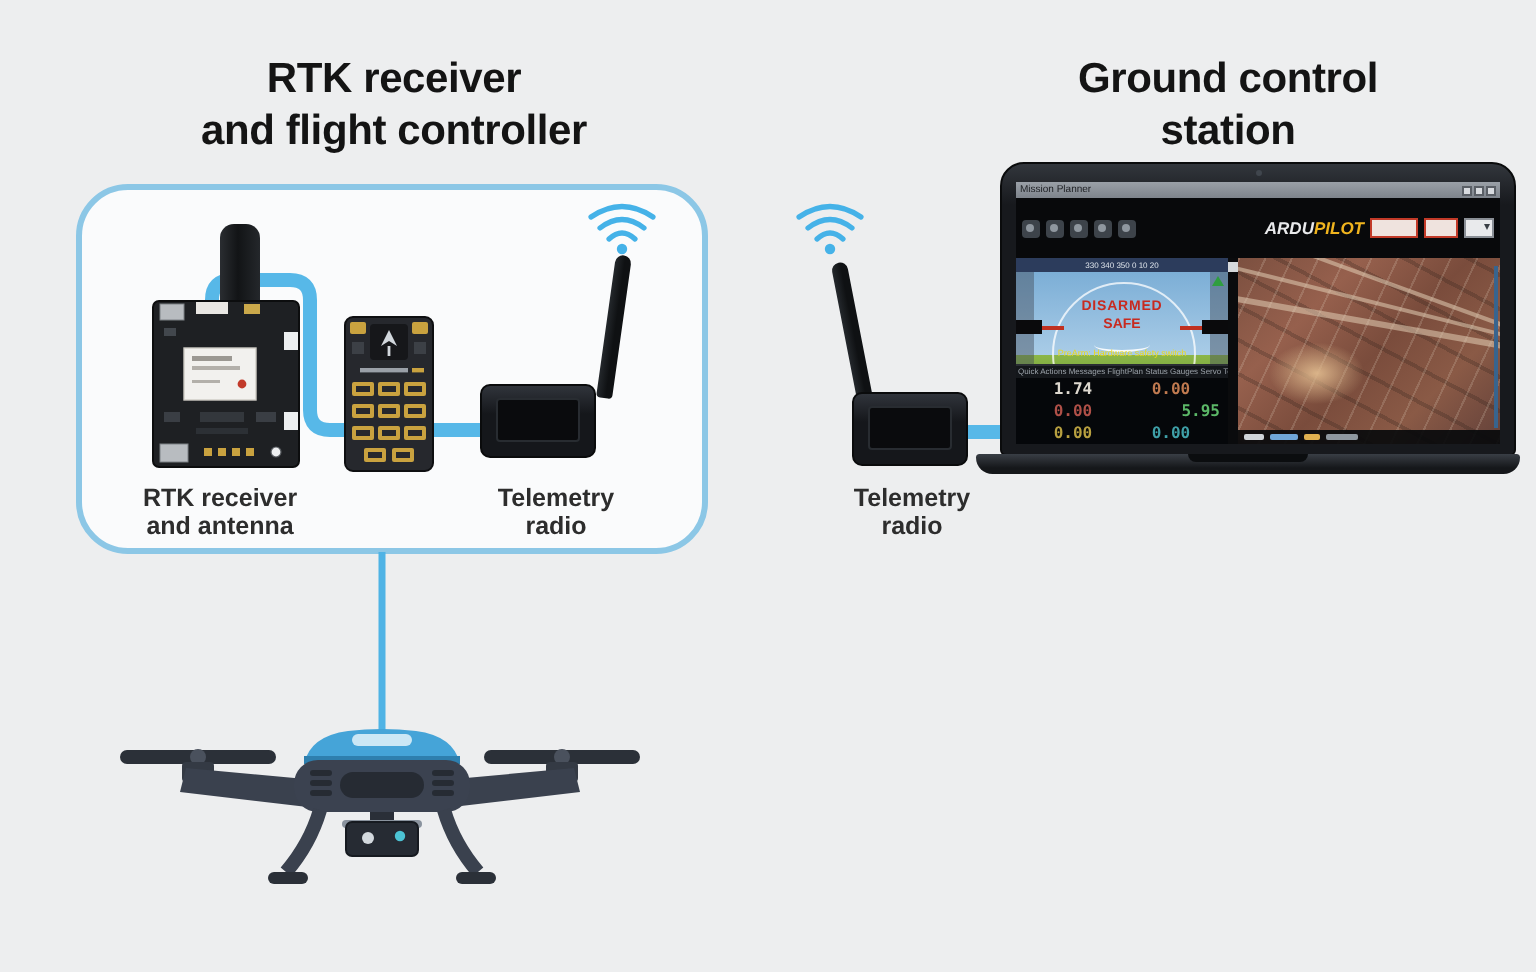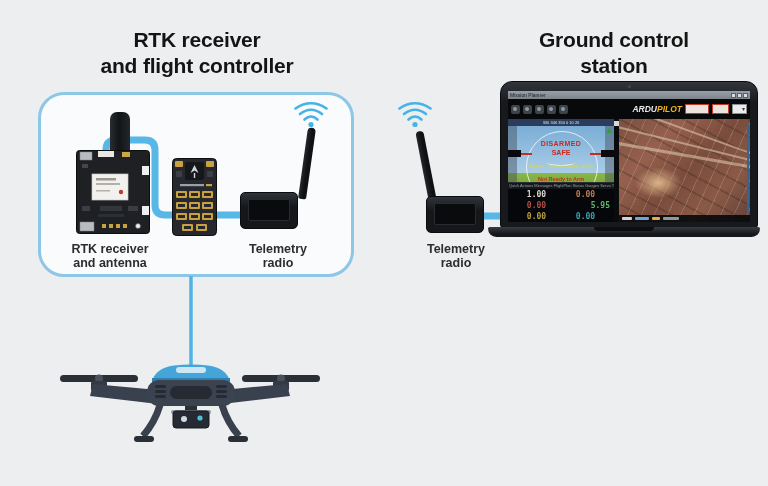--- a/index.html
+++ b/index.html
@@ -85,21 +85,21 @@
     background:#0c0d0f;overflow:hidden;display:flex;flex-direction:column;
   }
   .mp-titlebar{
     height:8px;background:linear-gradient(#9aa0a7,#7e848c);flex:0 0 auto;
     display:flex;align-items:center;padding:0 2px;
   }
   .mp-titlebar .t{font-size:5px;line-height:6px;color:#1c1e22;white-space:nowrap;overflow:hidden;}
   .winbtns{margin-left:auto;display:flex;gap:1px;}
   .winbtns i{width:5px;height:5px;background:#d8dbdf;border:1px solid #5a5f66;box-sizing:border-box;}
   .mp-toolbar{
-    height:20px;background:#08090b;flex:0 0 auto;display:flex;align-items:center;
+    height:30px;background:#08090b;flex:0 0 auto;display:flex;align-items:center;
     gap:3px;padding:0 3px;
   }
   .tool-ico{width:9px;height:9px;border-radius:2px;background:#3d434a;position:relative;}
   .tool-ico::after{content:"";position:absolute;left:2px;top:2px;width:4px;height:4px;border-radius:50%;background:#8f979f;}
   .mp-logo{margin-left:auto;font-style:italic;font-weight:bold;font-size:8.5px;letter-spacing:0;white-space:nowrap;}
   .mp-logo .w{color:#e9eaec;} .mp-logo .y{color:#f0b41e;}
   .conn-box{width:24px;height:10px;background:#efe3de;border:1px solid #c23a28;box-sizing:border-box;}
   .conn-box.small{width:17px;}
   .dd-box{width:15px;height:10px;background:#e9eaec;border:1px solid #8a8f96;box-sizing:border-box;
     font-size:6px;line-height:8px;color:#3a3f45;text-align:right;padding-right:1px;}
@@ -330,21 +330,21 @@
           <div class="hud-prearm">PreArm: Hardware safety switch</div>
           <div class="hud-notready">Not Ready to Arm</div>
           <div class="hud-bottomrow">
             <span>Bat 0.00v 0.0 A</span>
             <span>GPS: No GPS</span>
           </div>
 
           <div class="quick">
             <div class="quick-tabs">Quick  Actions  Messages  FlightPlan  Status  Gauges  Servo  Telemetry</div>
             <div class="quick-grid">
-              <span class="qv" style="color: rgb(221, 216, 207);">1.00</span>
+              <span class="qv" style="color: rgb(221, 216, 207);">1.74</span>
               <span class="qv" style="color: rgb(192, 122, 80);">0.00</span>
               <span class="qv" style="color: rgb(176, 80, 72);">0.00</span>
               <span class="qv" style="color: rgb(92, 184, 104); text-align: right;">5.95</span>
               <span class="qv" style="color: rgb(184, 160, 64);">0.00</span>
               <span class="qv" style="color: rgb(63, 160, 168);">0.00</span>
             </div>
           </div>
         </div>
 
         <div class="mp-divider"></div>

